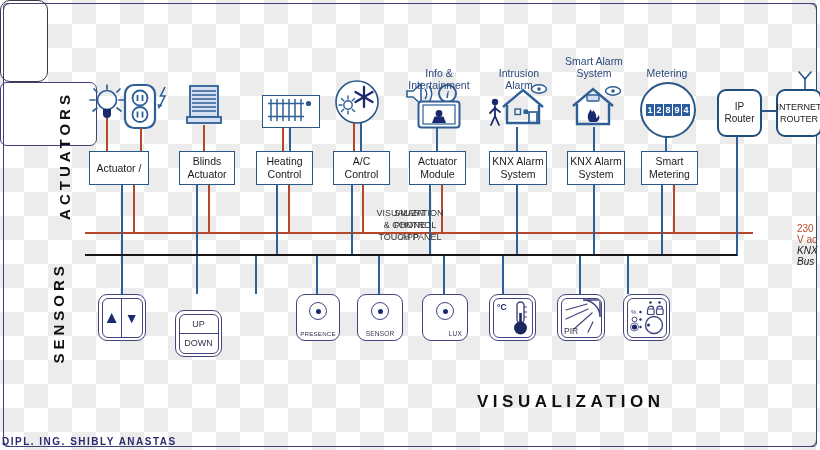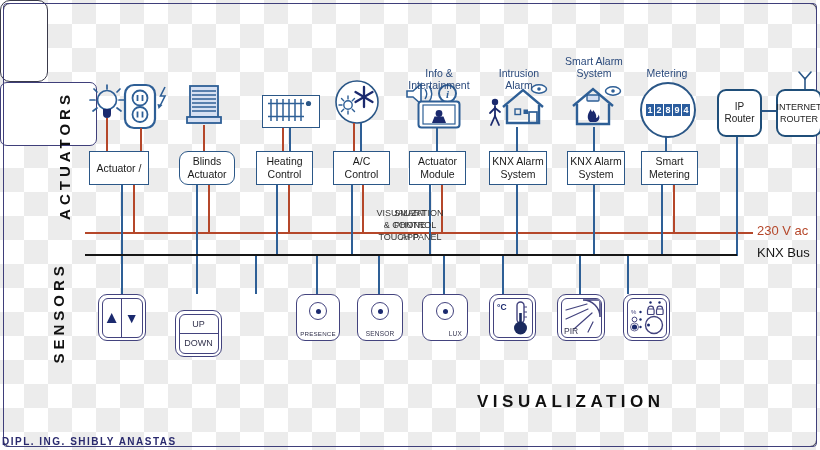--- a/index.html
+++ b/index.html
@@ -14,21 +14,21 @@
   .title{left:270px;top:0;width:260px;text-align:center;font-size:27px;font-weight:bold;
     letter-spacing:7px;color:#1b1b4d;}
   .v-label{font-weight:bold;letter-spacing:4px;font-size:15px;color:#111;
     white-space:nowrap;text-align:center;transform:rotate(-90deg);}
   .vl{position:absolute;width:2px;}
   .vl.b{background:#2e5f96;}
   .vl.o{background:#b5472a;}
   .hl{position:absolute;height:2px;}
   .bus-power{left:85px;top:232px;width:668px;background:#b5472a;}
   .bus-knx{left:85px;top:254px;width:652px;background:#161616;}
-  .bus-label{font-size:13px;}
+  .bus-label{font-size:10px;margin-left:40px;}
   .glabel{font-size:10.5px;color:#2b4a7c;text-align:center;}
   .abox{position:absolute;top:151px;height:32px;background:#fff;border:1.5px solid #2b5787;
     display:flex;flex-direction:column;align-items:center;justify-content:center;
     font-size:10.5px;line-height:13px;color:#1a1a1a;text-align:center;z-index:3;}
   .rbox{position:absolute;background:#fff;border:2px solid #1f4e79;border-radius:9px;
     display:flex;flex-direction:column;align-items:center;justify-content:center;
     font-size:10px;line-height:12px;color:#222;text-align:center;z-index:3;}
   .sensor{position:absolute;top:294px;height:45px;background:#fff;border:1.6px solid #43437e;
     border-radius:9px;z-index:3;}
   .sin{position:absolute;inset:2.5px;border:1.3px solid #43437e;border-radius:6px;overflow:hidden;}
@@ -217,21 +217,21 @@
   </div>
   <div class="rbox" style="left:776px;top:89px;width:42px;height:44px;font-size:9px;">
     <span>INTERNET</span>
     <span>ROUTER</span>
   </div>
   <div class="hl" style="left:760px;top:110px;width:16px;background:#2b5787;"></div>
 
   <div class="hl bus-power"></div>
   <div class="abs bus-label" style="left:757px;top:223px;color:#b5472a;">230 V ac</div>
   <div class="hl bus-knx" style="z-index:2;"></div>
-  <div class="abs bus-label" style="left:757px;top:245px;color:#161616;">KNX Bus</div>
+  <div class="abs bus-label" style="left:757px;top:245px;color:#161616;font-style:italic;">KNX Bus</div>
 
   <div class="vl o" style="left:106px;top:118px;height:34px;"></div>
   <div class="vl o" style="left:140px;top:128px;height:24px;"></div>
   <div class="vl o" style="left:203px;top:125px;height:27px;"></div>
   <div class="vl o" style="left:282px;top:126px;height:26px;"></div>
   <div class="vl b" style="left:289px;top:126px;height:26px;"></div>
   <div class="vl o" style="left:353px;top:123px;height:29px;"></div>
   <div class="vl b" style="left:360px;top:123px;height:29px;"></div>
   <div class="vl b" style="left:436px;top:128px;height:24px;"></div>
   <div class="vl b" style="left:516px;top:127px;height:25px;"></div>
@@ -260,21 +260,21 @@
   <div class="vl b" style="left:316px;top:256px;height:38px;"></div>
   <div class="vl b" style="left:378px;top:256px;height:38px;"></div>
   <div class="vl b" style="left:443px;top:256px;height:38px;"></div>
   <div class="vl b" style="left:502px;top:256px;height:38px;"></div>
   <div class="vl b" style="left:579px;top:256px;height:38px;"></div>
   <div class="vl b" style="left:627px;top:256px;height:38px;"></div>
 
   <div class="abox" style="left:89px;width:58px;">
     <span>Actuator /</span>
   </div>
-  <div class="abox" style="left:179px;width:54px;border-radius:9px;">
+  <div class="abox" style="left:179px;width:54px;">
     <span>Blinds</span>
       <span>Actuator</span>
   </div>
   <div class="abox" style="left:256px;width:55px;">
     <span>Heating</span>
       <span>Control</span>
   </div>
   <div class="abox" style="left:333px;width:55px;">
     <span>A/C</span>
       <span>Control</span>

